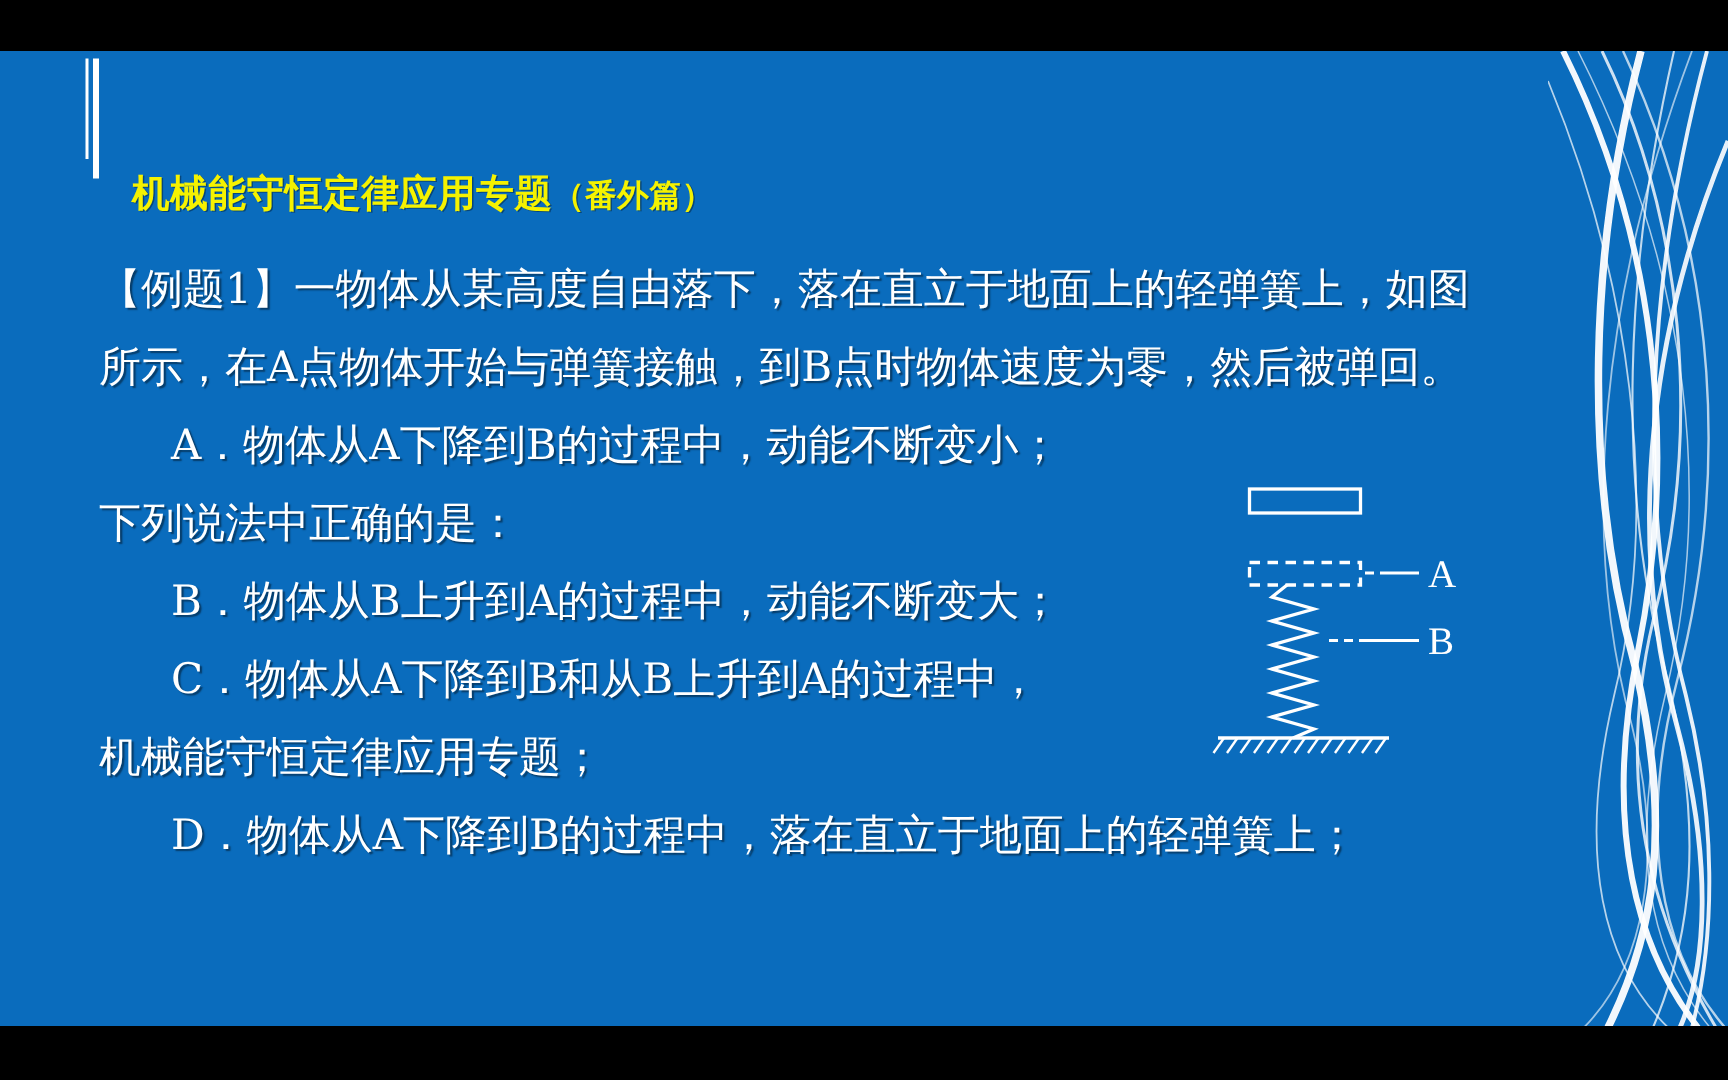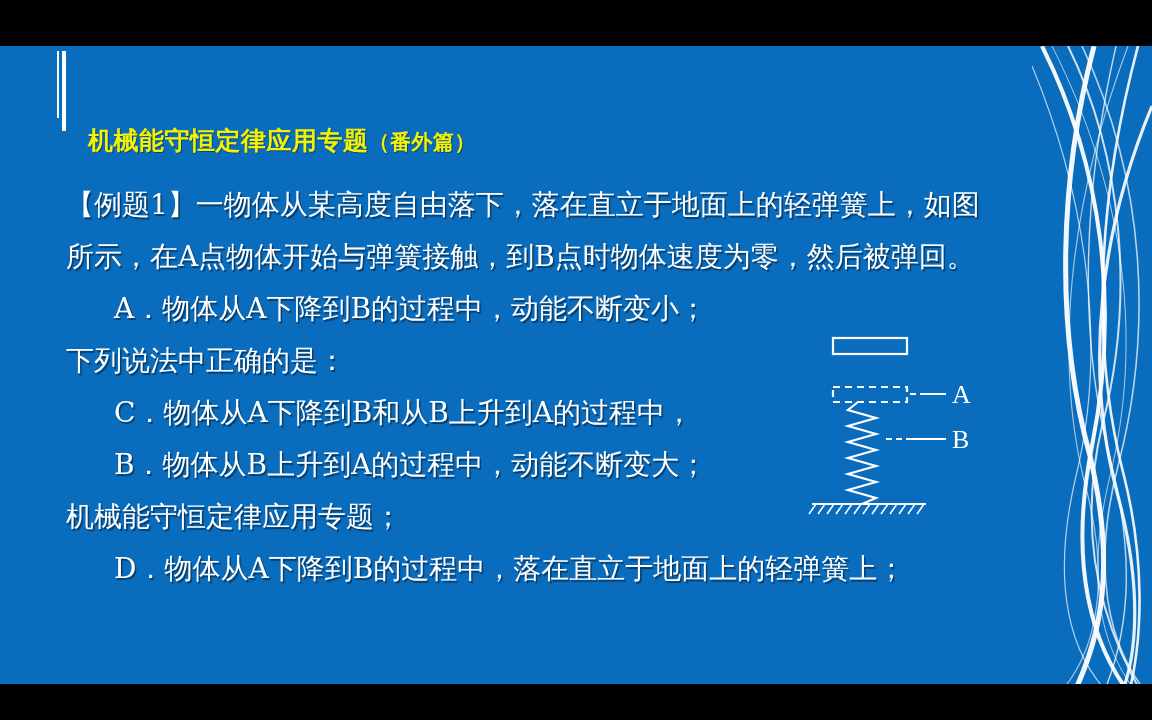--- a/index.html
+++ b/index.html
@@ -26,21 +26,21 @@
     width: 1152px;
     background: #000000;
     z-index: 40;
   }
   .bar-top { top: 0; height: 33px; }
   .bar-bottom { top: 684px; height: 36px; }
 
   .canvas {
     position: absolute;
     left: 0;
-    top: 46px;
+    top: 34px;
     width: 1152px;
     height: 651px;
     background: #0a6cbd;
     overflow: hidden;
   }
 
   
   .deco {
     position: absolute;
     right: 0;
@@ -143,22 +143,22 @@
 
     <div class="title">
       <span>机械能守恒定律应用专题</span><span class="paren">（番外篇）</span>
     </div>
 
     <div class="body-text">
       <div class="line">【例题1】一物体从某高度自由落下，落在直立于地面上的轻弹簧上，如图</div>
       <div class="line">所示，在A点物体开始与弹簧接触，到B点时物体速度为零，然后被弹回。</div>
       <div class="line opt">A．物体从A下降到B的过程中，动能不断变小；</div>
       <div class="line">下列说法中正确的是：</div>
+      <div class="line opt">B．物体从B上升到A的过程中，动能不断变大；</div>
       <div class="line opt">C．物体从A下降到B和从B上升到A的过程中，</div>
-      <div class="line opt">B．物体从B上升到A的过程中，动能不断变大；</div>
       <div class="line">机械能守恒定律应用专题；</div>
       <div class="line opt">D．物体从A下降到B的过程中，落在直立于地面上的轻弹簧上；</div>
     </div>
 
     <svg class="figure" viewBox="0 0 180 230">
       <g stroke="#ffffff" fill="none" stroke-width="2.2">
 
         <rect x="33" y="40" width="74" height="16"></rect>
 
         <rect x="33" y="89" width="74" height="15" stroke-dasharray="7 5"></rect>

